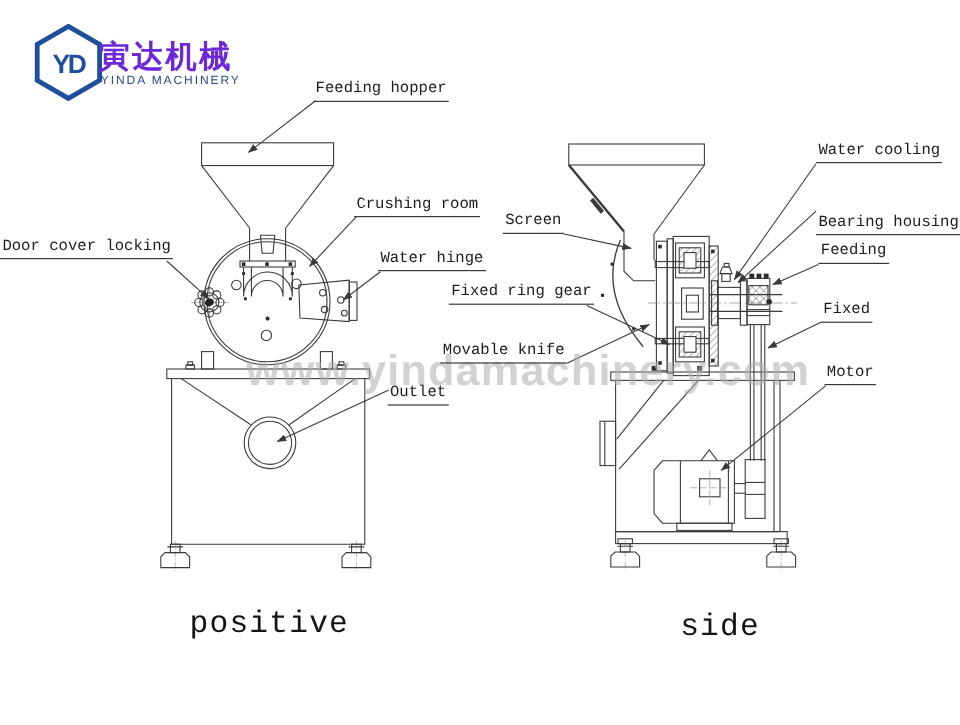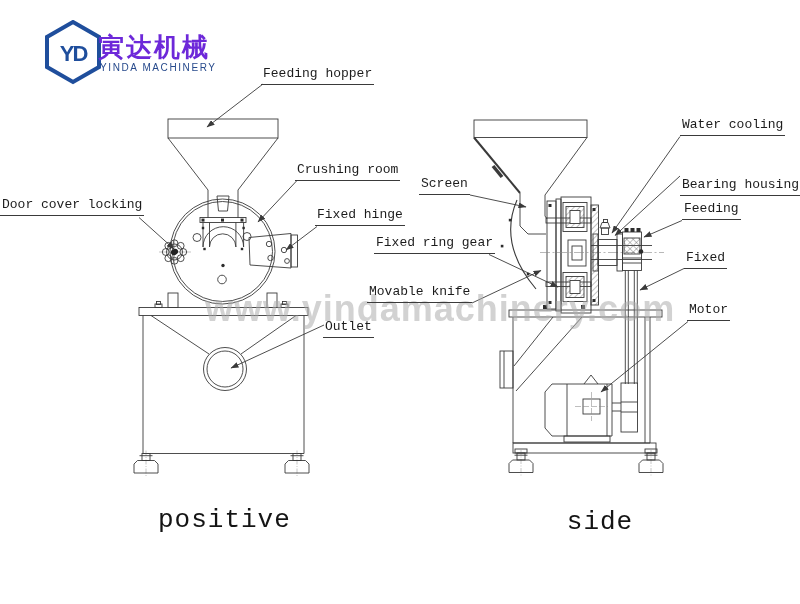--- a/index.html
+++ b/index.html
@@ -11,21 +11,21 @@
        font-size:13px;color:#1c1c1c;white-space:nowrap;line-height:1.25;
        padding:0 2px 2px 2px;border-bottom:1px solid #3a3a3a;}
   
   .caption{position:absolute;font-family:"Liberation Mono","DejaVu Sans Mono",monospace;
        font-size:26px;color:#141414;text-align:center;letter-spacing:1px;}
   
   .watermark{position:absolute;left:205px;top:288px;
        font-family:"Liberation Sans",sans-serif;font-weight:bold;font-size:36px;
        color:rgba(173,173,173,0.55);letter-spacing:1px;white-space:nowrap;}
   
-  .logo{position:absolute;left:38px;top:16px;width:180px;height:78px;}
+  .logo{position:absolute;left:22px;top:16px;width:180px;height:78px;}
   .logo .cn{position:absolute;left:60px;top:14px;font-size:26px;font-weight:bold;
        color:#6d28d9;letter-spacing:2px;font-family:"Liberation Sans",sans-serif;}
   .logo .en{position:absolute;left:62px;top:46px;font-size:10px;font-weight:normal;
        color:#274a8c;letter-spacing:1.6px;font-family:"Liberation Sans",sans-serif;}
 </style>
 </head>
 <body>
 
 <div class="canvas">
 
@@ -233,21 +233,21 @@
       <line x1="684" y1="268.5" x2="640" y2="290" marker-end="url(#arrow)"></line>
       <line x1="688" y1="321.5" x2="601" y2="392" marker-end="url(#arrow)"></line>
     </g>
   </svg>
 
   <div class="watermark">www.yindamachinery.com</div>
 
   <div class="lbl" style="left:261px;top:66px;">Feeding hopper</div>
   <div class="lbl" style="left:295px;top:162px;">Crushing room</div>
   <div class="lbl" style="left:0px;top:197px;">Door cover locking</div>
-  <div class="lbl" style="left:315px;top:207px;">Fixed hinge</div>
+  <div class="lbl" style="left:315px;top:207px;">Water hinge</div>
   <div class="lbl" style="left:323px;top:319px;">Outlet</div>
 
   <div class="lbl" style="left:419px;top:176px;">Screen</div>
   <div class="lbl" style="left:374px;top:235px;">Fixed ring gear</div>
   <div class="lbl" style="left:367px;top:284px;">Movable knife</div>
   <div class="lbl" style="left:680px;top:117px;">Water cooling</div>
   <div class="lbl" style="left:680px;top:157px;margin-top:20px;">Bearing housing</div>
   <div class="lbl" style="left:682px;top:201px;">Feeding</div>
   <div class="lbl" style="left:684px;top:250px;">Fixed</div>
   <div class="lbl" style="left:687px;top:302px;">Motor</div>

